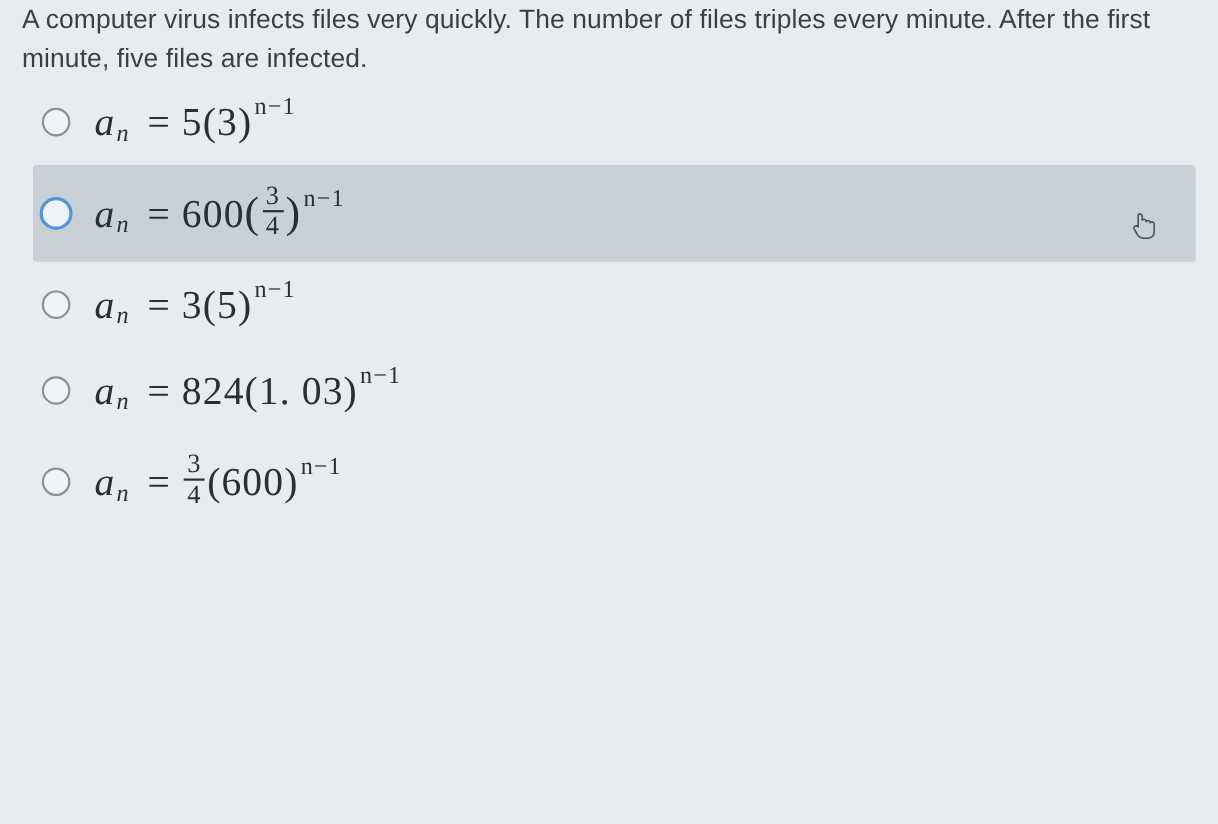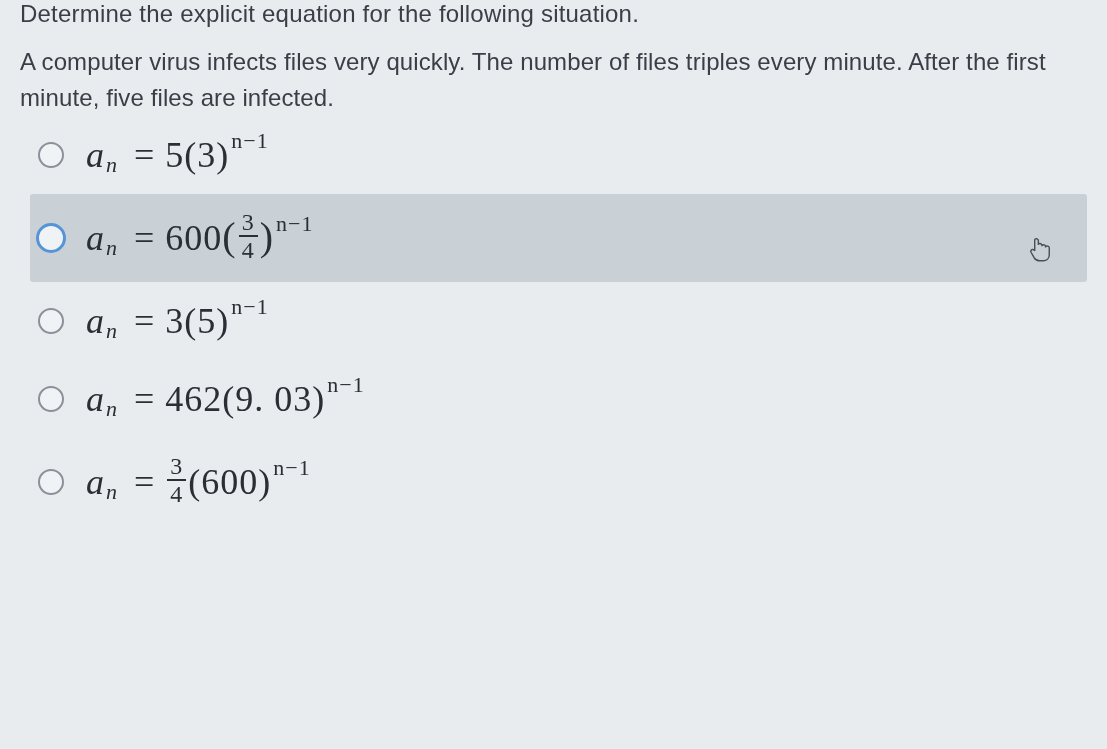--- a/index.html
+++ b/index.html
@@ -122,21 +122,20 @@
     }
     .cursor-icon svg {
       width: 30px;
       height: 34px;
     }
   </style>
 </head>
 <body>
 
 <div class="content">
-  <div class="instruction">Determine the explicit equation for the following situation.</div>
   <div class="problem-text">A computer virus infects files very quickly. The number of files triples every minute. After the first minute, five files are infected.</div>
 
   <div class="options">
 
     <div class="option">
       <div class="radio"></div>
       <div class="equation">
         <span class="var">a</span>
           <span class="sub">n</span>
         <span class="eq">=</span>
@@ -183,23 +182,23 @@
           <span class="sup">n−1</span>
       </div>
     </div>
 
     <div class="option">
       <div class="radio"></div>
       <div class="equation">
         <span class="var">a</span>
           <span class="sub">n</span>
         <span class="eq">=</span>
-        <span>462</span>
-          <span>(</span>
-          <span>9. 03</span>
+        <span>824</span>
+          <span>(</span>
+          <span>1. 03</span>
           <span>)</span>
           <span class="sup">n−1</span>
       </div>
     </div>
 
     <div class="option">
       <div class="radio"></div>
       <div class="equation">
         <span class="var">a</span>
           <span class="sub">n</span>

